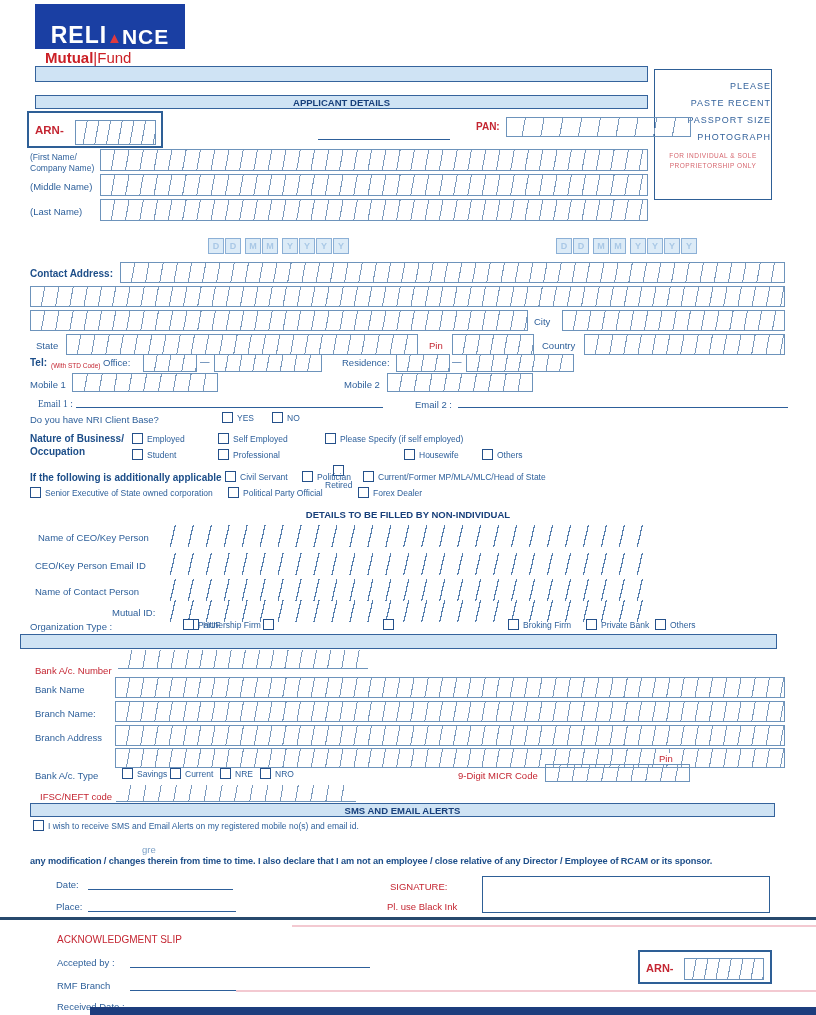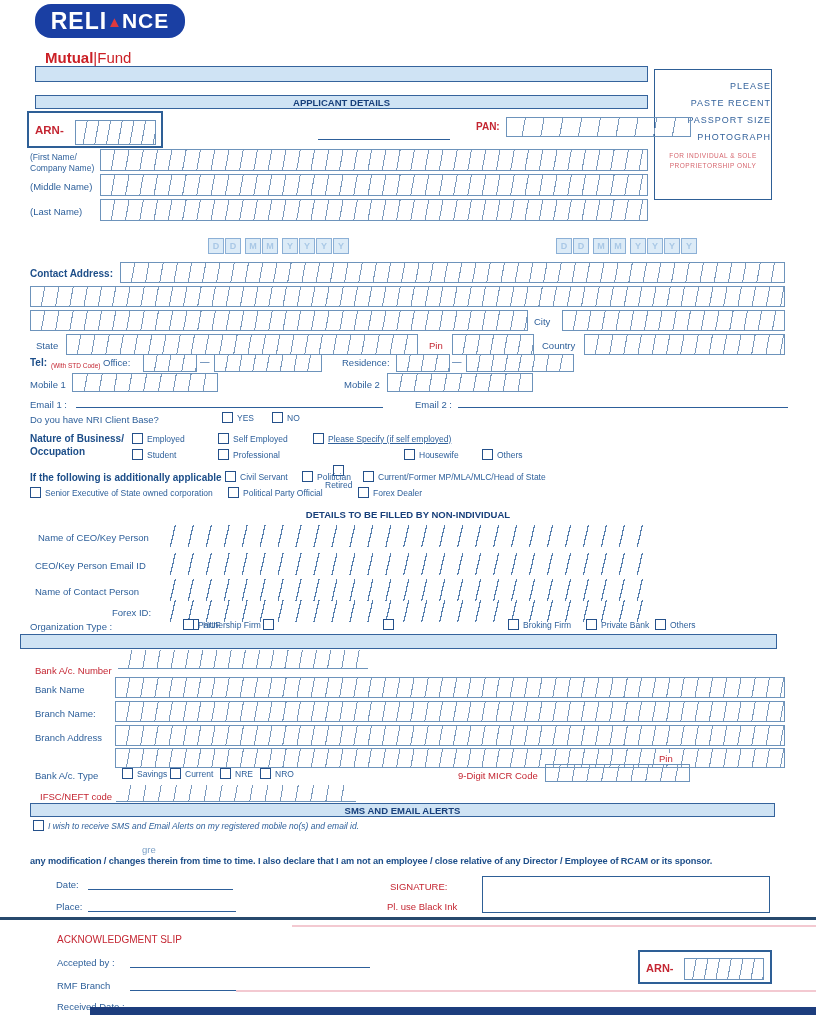--- a/index.html
+++ b/index.html
@@ -26,21 +26,21 @@
   .photo-line{color:#35639c;font-size:9px;letter-spacing:1px;text-align:right;margin-top:11px;}
   .photo-note{color:#d6666e;font-size:6.5px;letter-spacing:.5px;text-align:center;line-height:10px;}
   .sep{position:absolute;background:#27496d;}
   .pink{position:absolute;background:#f3c9d1;}
 </style>
 </head>
 <body>
 
 <div class="page">
 
-  <div class="abs" style="left:35px;top:4px;width:150px;height:34px;background:#1a3fa3;display:flex;align-items:center;justify-content:center;border-radius:16px;">
+  <div class="abs" style="left:35px;top:4px;width:150px;height:45px;background:#1a3fa3;display:flex;align-items:flex-end;justify-content:center;">
     <span style="color:#fff;font-weight:bold;font-size:23px;letter-spacing:1px;">RELI</span>
       <span style="color:#e03a3e;font-size:15px;line-height:23px;">▲</span>
       <span style="color:#fff;font-weight:bold;font-size:21px;letter-spacing:1px;">NCE</span>
   </div>
   <div class="abs" style="left:45px;top:49px;font-size:15px;color:#cb2026;">
     <span style="font-weight:bold;">Mutual</span><span>|</span><span>Fund</span>
   </div>
 
   <div class="bar" style="left:35px;top:66px;width:613px;height:16px;"></div>
 
@@ -132,21 +132,21 @@
   <span class="lbl" style="left:342px;top:357px;">Residence:</span>
   <div class="comb" style="left:396px;top:354px;width:54px;height:18px;--p:13.5px;"></div>
   <span class="lbl" style="left:452px;top:356px;">—</span>
   <div class="comb" style="left:466px;top:354px;width:108px;height:18px;--p:13.5px;"></div>
 
   <span class="lbl" style="left:30px;top:379px;">Mobile 1</span>
   <div class="comb" style="left:72px;top:373px;width:146px;height:19px;--p:14.6px;"></div>
   <span class="lbl" style="left:344px;top:379px;">Mobile 2</span>
   <div class="comb" style="left:387px;top:373px;width:146px;height:19px;--p:14.6px;"></div>
 
-  <span class="lbl" style="left:30px;top:399px;">Email 1 :</span>
+  <span class="lbl" style="left:38px;top:399px;font-family:Liberation Serif, serif;">Email 1 :</span>
   <div class="uline" style="left:76px;top:395px;width:307px;height:12px;"></div>
   <span class="lbl" style="left:415px;top:399px;">Email 2 :</span>
   <div class="uline" style="left:458px;top:395px;width:330px;height:12px;"></div>
 
   <span class="lbl" style="left:30px;top:414px;">Do you have NRI Client Base?</span>
   <div class="cbi" style="left:222px;top:412px;">
     <span class="box"></span>
       <span>YES</span>
   </div>
   <div class="cbi" style="left:272px;top:412px;">
@@ -157,21 +157,21 @@
   <span class="lbl bold" style="left:30px;top:433px;font-size:10px;">Nature of Business/</span>
   <span class="lbl bold" style="left:30px;top:446px;font-size:10px;">Occupation</span>
   <div class="cbi" style="left:132px;top:433px;">
       <span class="box"></span>
       <span>Employed</span>
     </div>
   <div class="cbi" style="left:218px;top:433px;">
       <span class="box"></span>
       <span>Self Employed</span>
     </div>
-  <div class="cbi" style="left:313px;top:433px;text-decoration:underline;">
+  <div class="cbi" style="left:325px;top:433px;">
       <span class="box"></span>
       <span>Please Specify (if self employed)</span>
     </div>
   <div class="cbi" style="left:132px;top:449px;">
       <span class="box"></span>
       <span>Student</span>
     </div>
   <div class="cbi" style="left:218px;top:449px;text-align:right;">
       <span class="box"></span>
       <span>Professional</span>
@@ -218,21 +218,21 @@
   <div class="abs bar-title" style="left:0;right:0;top:509px;">
     <span>DETAILS TO BE FILLED BY NON-INDIVIDUAL</span>
   </div>
 
   <span class="lbl" style="left:38px;top:532px;">Name of CEO/Key Person</span>
   <div class="comb noborder" style="left:158px;top:525px;width:490px;height:22px;--p:17.5px;"></div>
   <span class="lbl" style="left:35px;top:560px;">CEO/Key Person Email ID</span>
   <div class="comb noborder" style="left:158px;top:553px;width:490px;height:22px;--p:17.5px;"></div>
   <span class="lbl" style="left:35px;top:586px;">Name of Contact Person</span>
   <div class="comb noborder" style="left:158px;top:579px;width:490px;height:22px;--p:17.5px;"></div>
-  <span class="lbl" style="left:112px;top:607px;">Forex ID:</span>
+  <span class="lbl" style="left:112px;top:607px;">Mutual ID:</span>
   <div class="comb noborder" style="left:158px;top:600px;width:490px;height:22px;--p:17.5px;"></div>
 
   <span class="lbl" style="left:30px;top:621px;">Organization Type :</span>
   <div class="cbi" style="left:140px;top:619px;padding-left:48px;">
       <span class="box"></span>
       <span>HUF</span>
     </div>
   <div class="cbi" style="left:183px;top:619px;">
       <span class="box"></span>
       <span>Partnership Firm</span>
@@ -291,21 +291,21 @@
     </div>
   <span class="lbl red" style="left:458px;top:770px;">9-Digit MICR Code</span>
   <div class="comb" style="left:545px;top:764px;width:145px;height:18px;--p:14.5px;"></div>
 
   <span class="lbl red" style="left:40px;top:791px;">IFSC/NEFT code</span>
   <div class="comb" style="left:116px;top:785px;width:240px;height:17px;--p:15px;border-top:none;border-left:none;border-right:none;"></div>
 
   <div class="bar bar-title" style="left:30px;top:803px;width:745px;height:14px;line-height:13px;">
     <span>SMS AND EMAIL ALERTS</span>
   </div>
-  <div class="cbi" style="left:33px;top:820px;font-style:italic;">
+  <div class="cbi" style="left:33px;top:820px;">
     <span class="box"></span>
     <span>I wish to receive SMS and Email Alerts on my registered mobile no(s) and email id.</span>
   </div>
 
   <span class="lbl" style="left:142px;top:844px;color:#7ba0c6;">gre</span>
   <div class="abs" style="left:30px;top:856px;width:786px;font-size:9.2px;font-weight:bold;color:#1d4e89;letter-spacing:-0.1px;">
     <span>any modification / changes therein from time to time. I also declare that I am not an employee / close relative of any Director / Employee of RCAM or its sponsor.</span>
   </div>
 
   <span class="lbl" style="left:56px;top:879px;">Date:</span>

